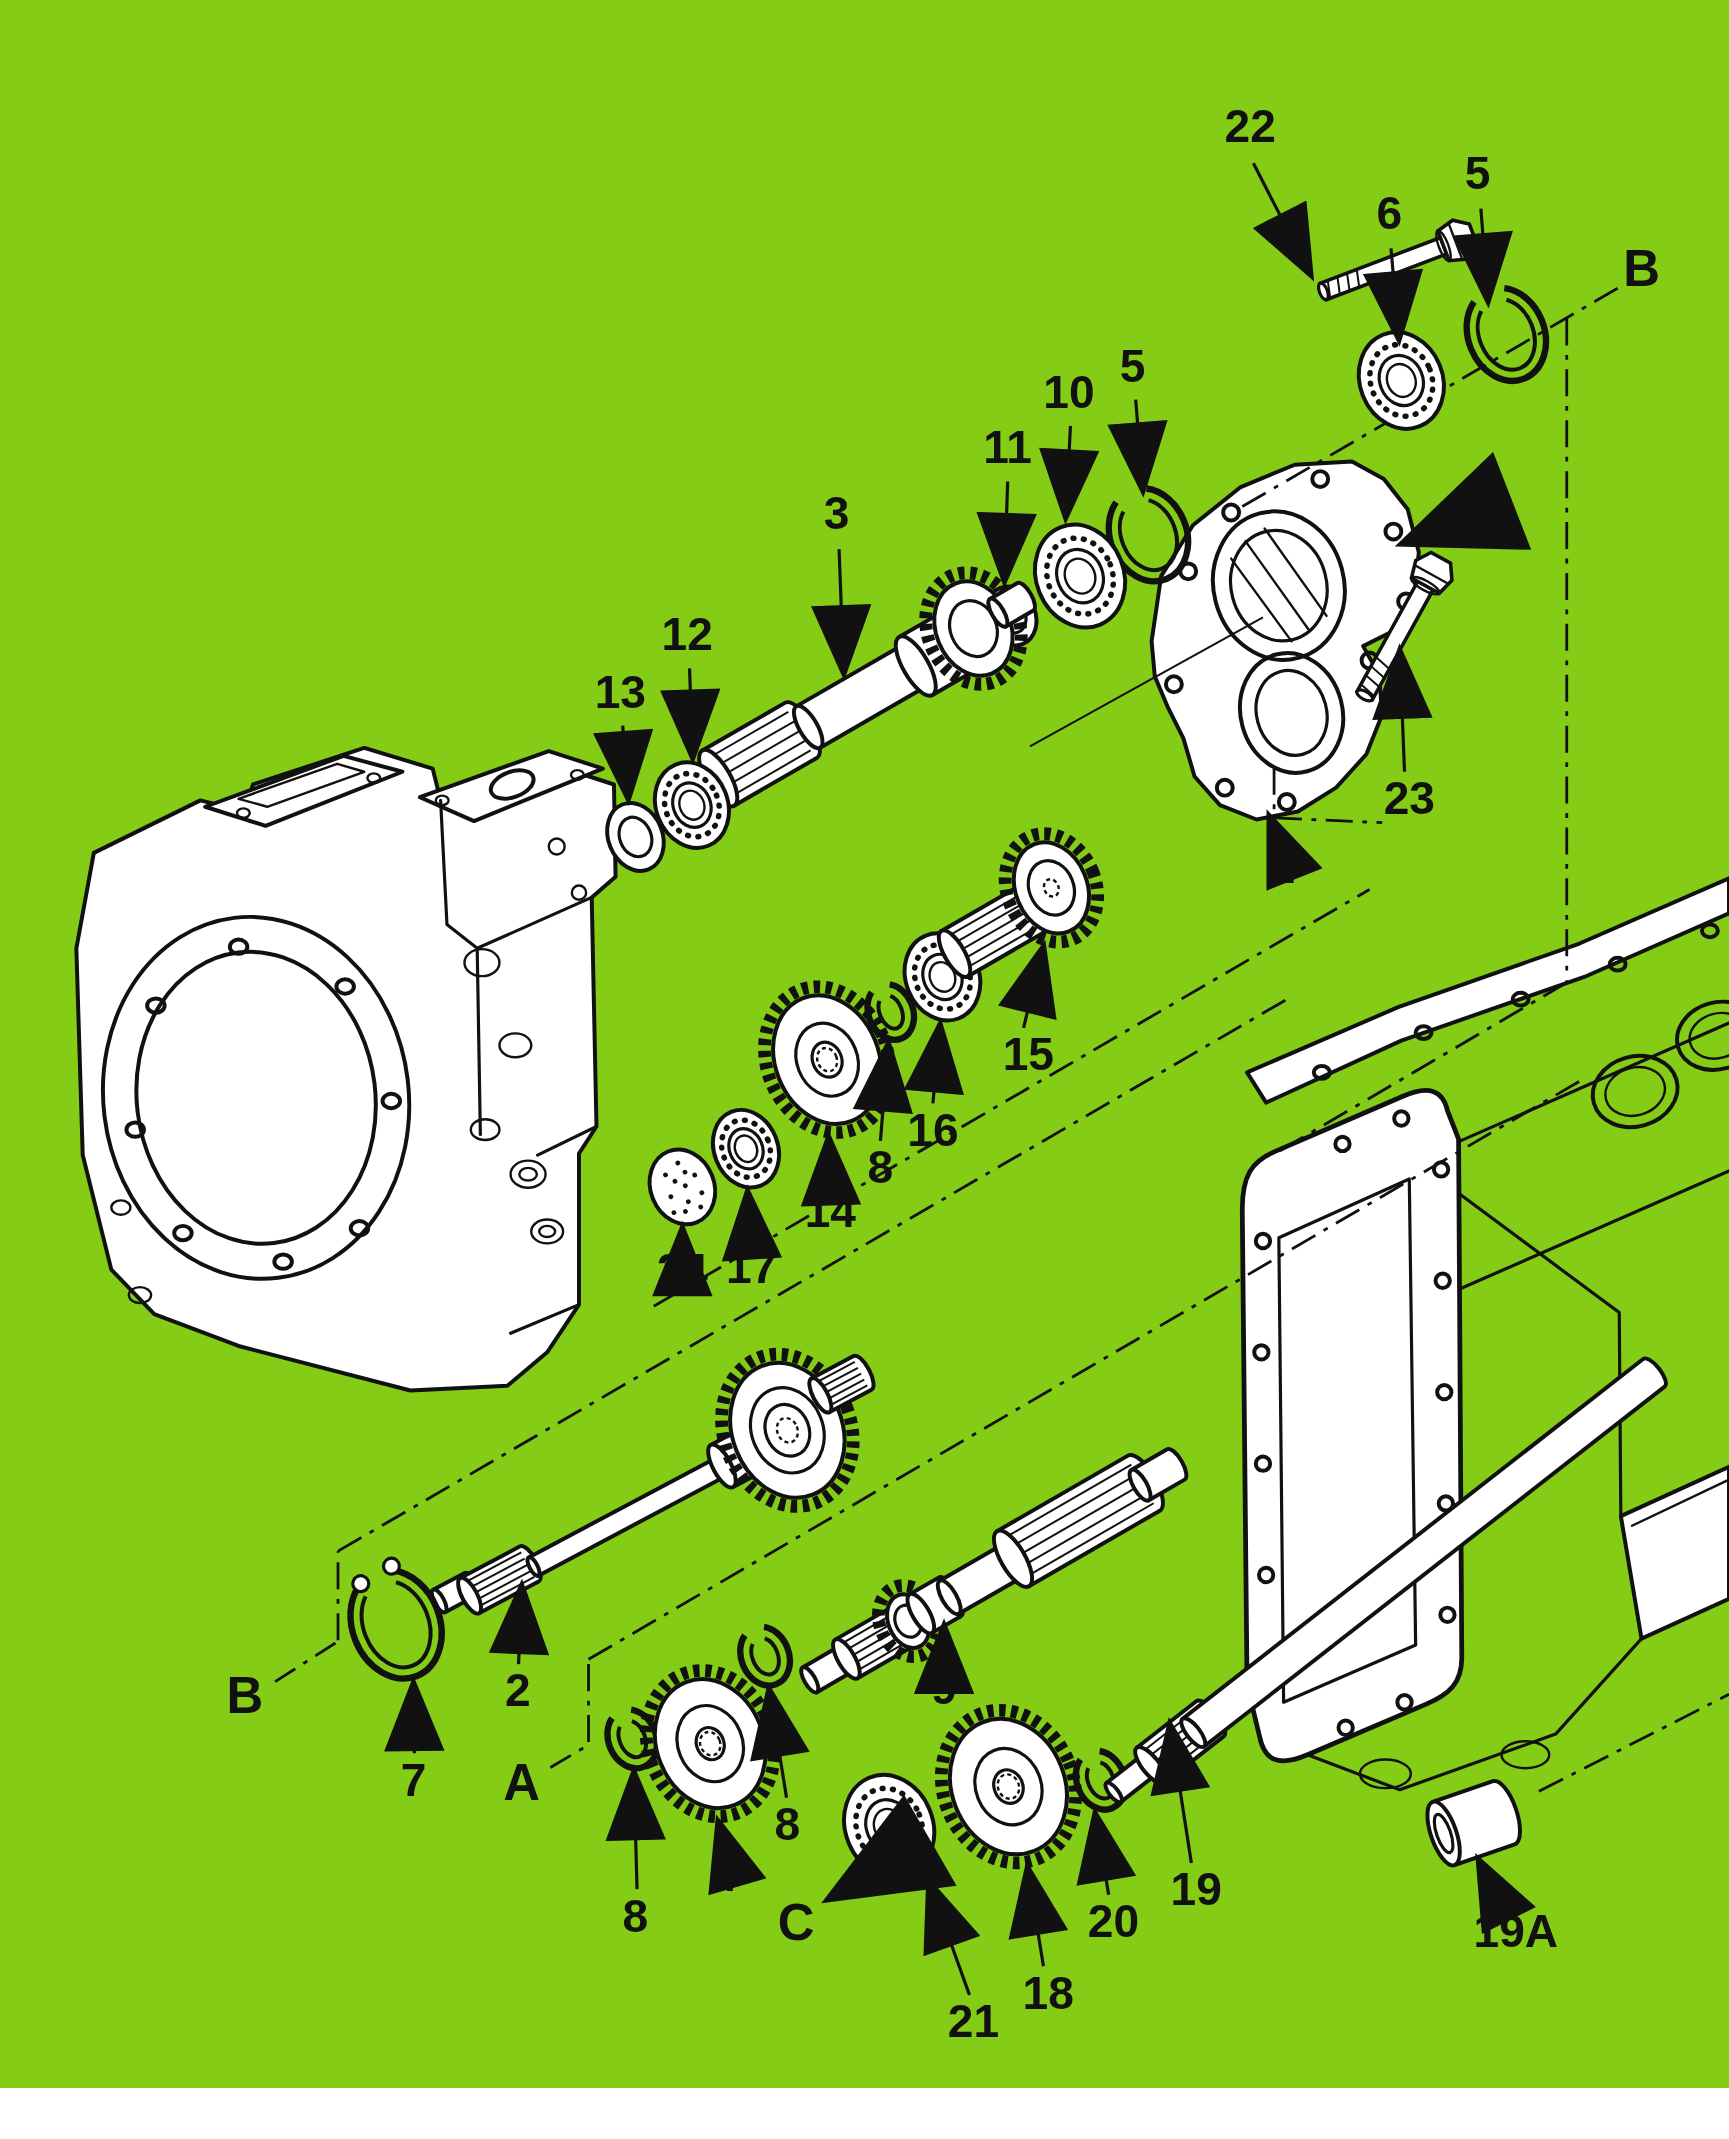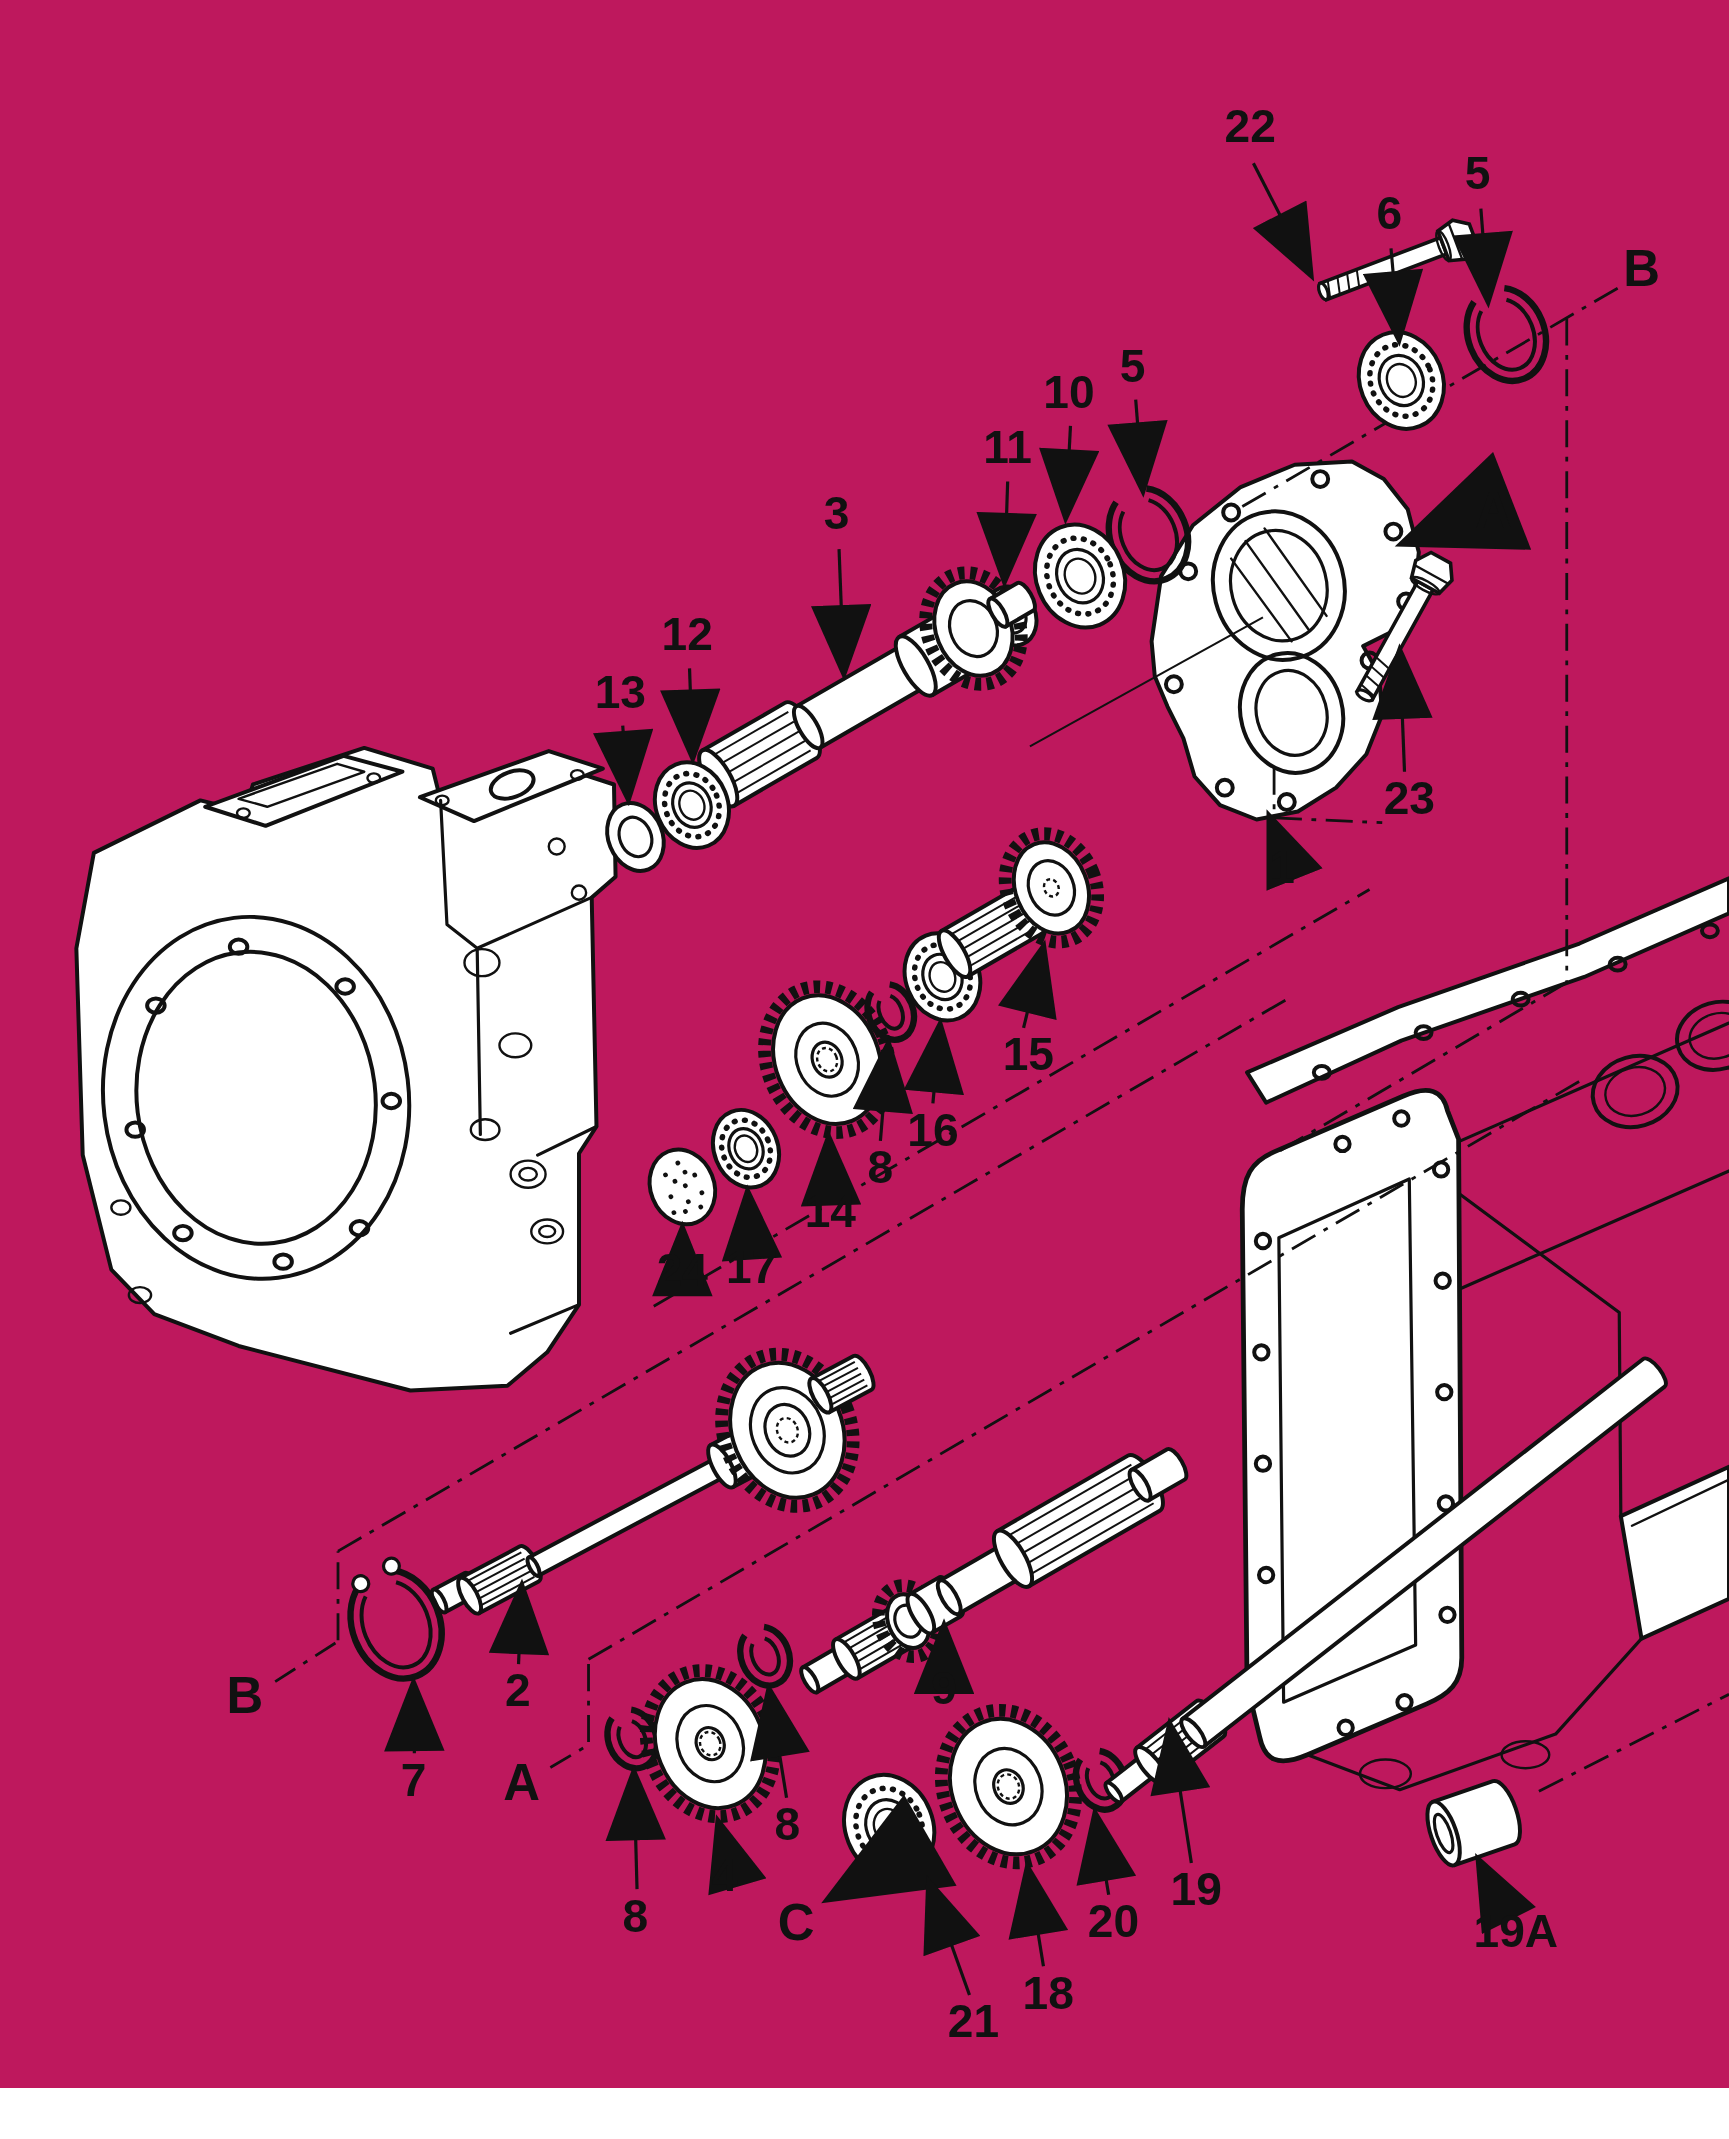--- a/index.html
+++ b/index.html
@@ -1,16 +1,16 @@
 <!DOCTYPE html>
 <html style="font-size:12.7px"><head>
 <meta charset="utf-8">
 <style>
   html,body{margin:0;padding:0;background:#fff}
-  .page{position:relative;width:1729px;height:2088px;background:#be185d;overflow:hidden}
+  .page{position:relative;width:1729px;height:2088px;background:#84cc16;overflow:hidden}
   svg{display:block;width:1729px;height:2140px}
   .hs path,.hs ellipse,.hs circle{stroke:#111;fill:none;stroke-width:5;stroke-linejoin:round;stroke-linecap:round}
   .hs .fw{fill:#fff}
   .hs .t3{stroke-width:3}
   .hs .t4{stroke-width:4}
   .ph{stroke:#111;stroke-width:3.5;fill:none;stroke-dasharray:34 12 6 12}
   .axl{stroke:#111;stroke-width:2.5;fill:none}
   .lbl{font-family:"Liberation Sans",sans-serif;font-weight:700;font-size:58px;fill:#111;text-anchor:middle}
   .lbl.big{font-size:64px}
   .ld{stroke:#111;stroke-width:4;fill:none}

